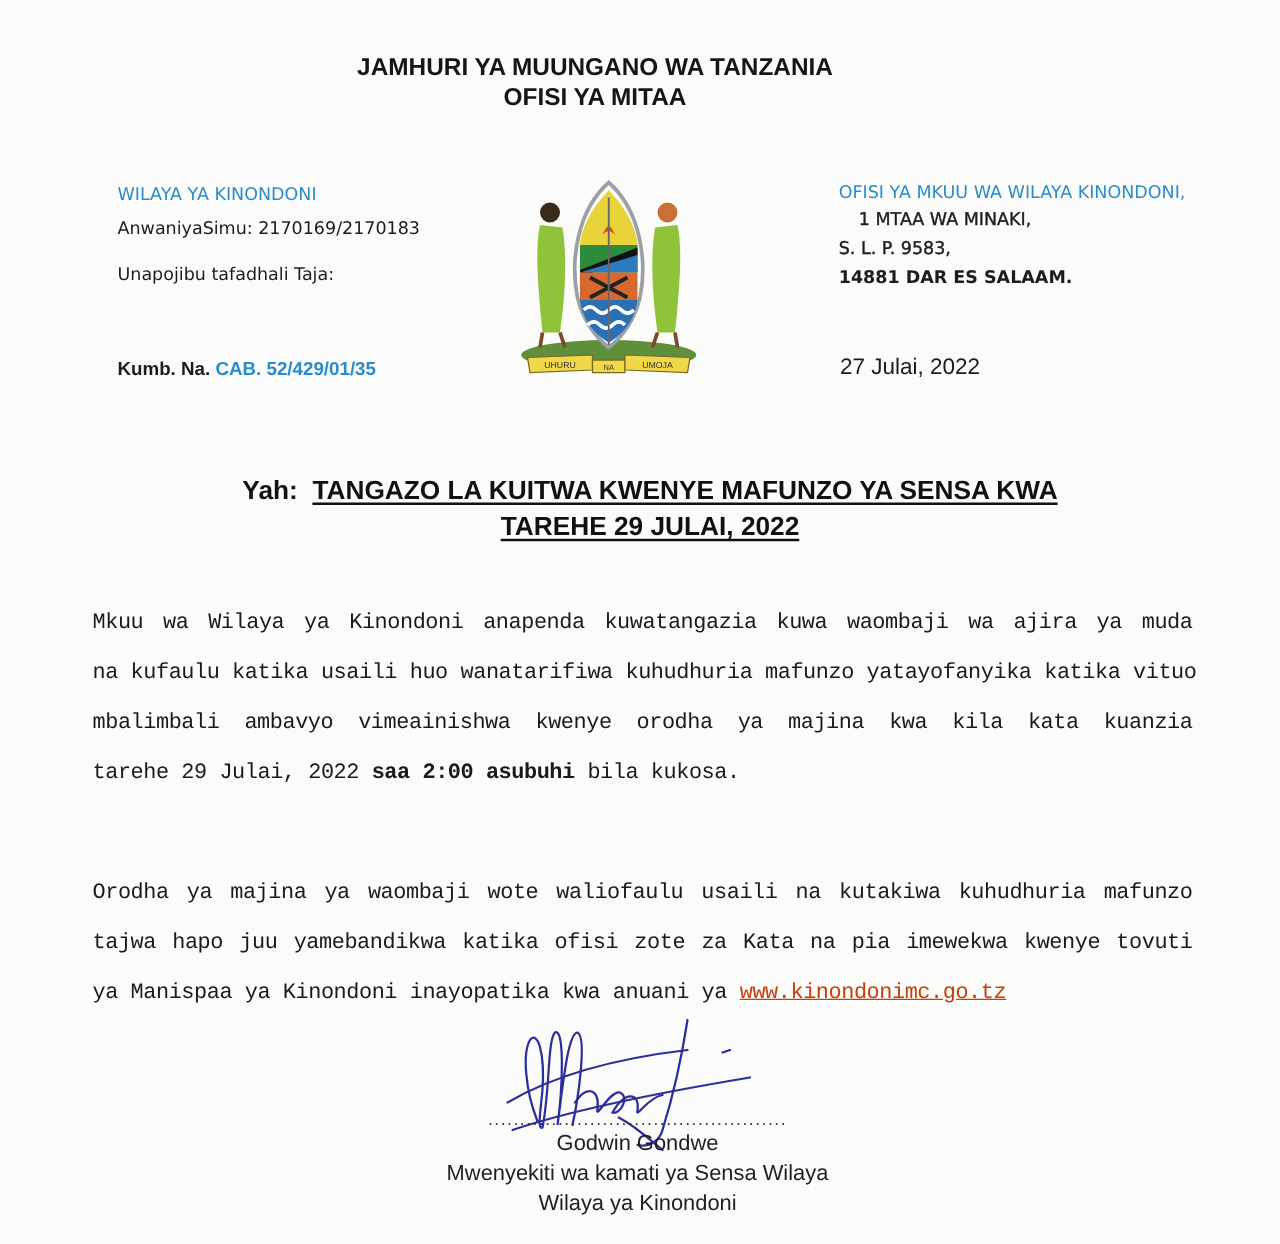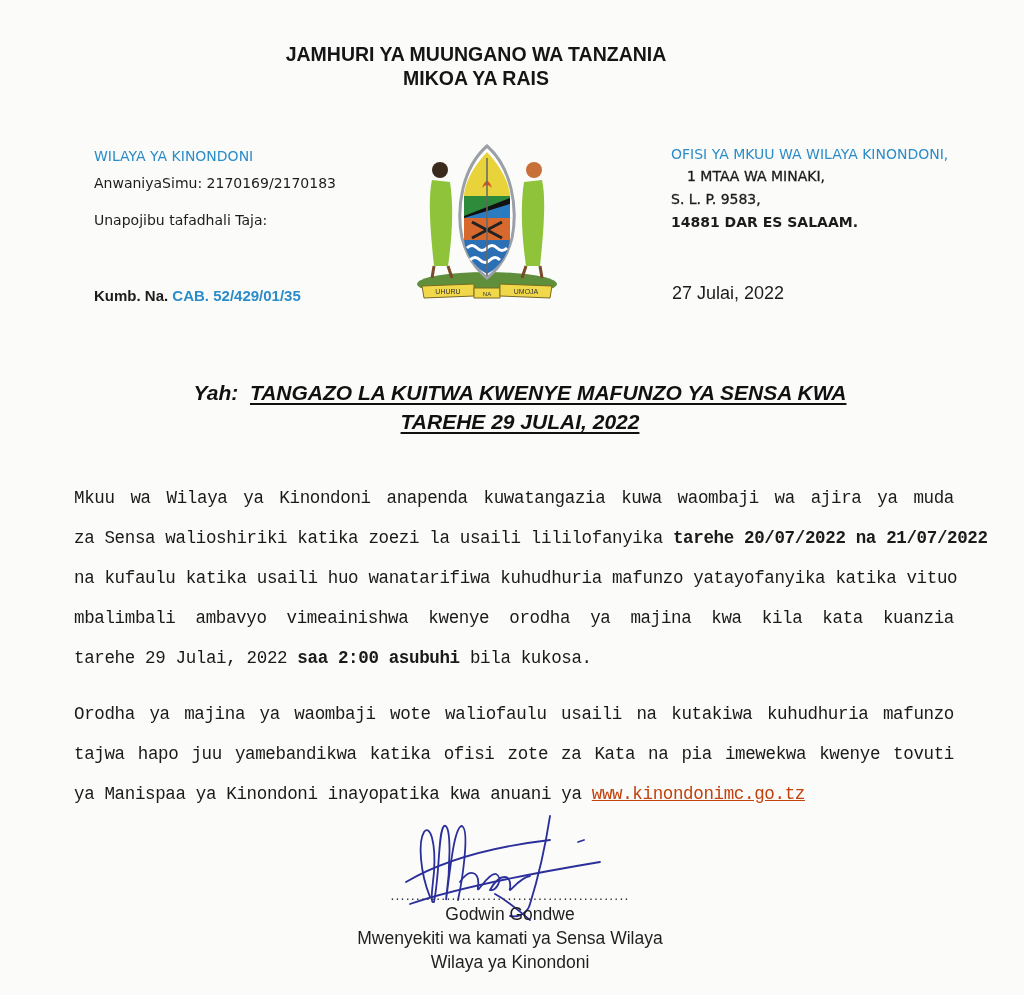--- a/index.html
+++ b/index.html
@@ -23,21 +23,20 @@
   .right-block .line { position: absolute; white-space: nowrap; }
   .bold { font-weight: bold; }
   .date { left: 672px; top: 283px; font-size: 18px; font-family: "Liberation Sans", sans-serif; }
   .ref { left: 94px; top: 287px; font-size: 15px; font-weight: bold; font-family: "Liberation Sans", sans-serif; white-space: nowrap; }
   .emblem { left: 412px; top: 138px; width: 150px; height: 162px; }
   .subject {
     left: 80px; width: 880px; top: 378px;
     text-align: center; font-weight: bold; font-size: 21px; line-height: 29px;
     color: #111;
     font-family: "Liberation Sans", sans-serif;
-    font-style: italic;
   }
   .subject .ul { text-decoration: underline; text-decoration-thickness: 2px; text-underline-offset: 3px; }
   .para {
     left: 74px; width: 880px;
     font-size: 17.5px; line-height: 40px; text-align: justify;
     font-family: Liberation Mono, monospace; color: #1a1a1a;
     letter-spacing: -0.35px;
   }
   .para .ln { display: block; white-space: nowrap; text-align-last: justify; }
   .para .ln.last { text-align-last: left; }
@@ -48,21 +47,21 @@
     font-family: "Liberation Sans", sans-serif; color: #1f1f1f;
   }
   .dots { font-size: 14px; letter-spacing: 1.2px; line-height: 14px; color: #333; }
   .signature { left: 400px; top: 812px; width: 210px; height: 110px; }
 </style>
 </head>
 <body>
 
 <div class="abs header">
   <div>JAMHURI YA MUUNGANO WA TANZANIA</div>
-  <div>MIKOA YA RAIS</div>
+  <div>OFISI YA MITAA</div>
 </div>
 
 <div class="abs left-block">
   <div class="line blue" style="top:0;">WILAYA YA KINONDONI</div>
   <div class="line" style="top:27px;">AnwaniyaSimu: 2170169/2170183</div>
   <div class="line" style="top:64px;">Unapojibu tafadhali Taja:</div>
 </div>
 <div class="abs ref">
   <span>Kumb. Na.</span>
   <span class="blue">CAB. 52/429/01/35</span>
@@ -114,21 +113,20 @@
 <div class="abs subject">
   <div>
     <span>Yah:</span>&nbsp;
     <span class="ul">TANGAZO LA KUITWA KWENYE MAFUNZO YA SENSA KWA</span>
   </div>
   <div><span class="ul">TAREHE 29 JULAI, 2022</span></div>
 </div>
 
 <div class="abs para" style="top:478px;">
   <span class="ln">Mkuu wa Wilaya ya Kinondoni anapenda kuwatangazia kuwa waombaji wa ajira ya muda</span>
-  <span class="ln"><span>za Sensa walioshiriki katika zoezi la usaili lililofanyika </span><b>tarehe 20/07/2022 na 21/07/2022</b></span>
   <span class="ln">na kufaulu katika usaili huo wanatarifiwa kuhudhuria mafunzo yatayofanyika katika vituo</span>
   <span class="ln">mbalimbali ambavyo vimeainishwa kwenye orodha ya majina kwa kila kata kuanzia</span>
   <span class="ln last"><span>tarehe 29 Julai, 2022 </span><b>saa 2:00 asubuhi</b><span> bila kukosa.</span></span>
 </div>
 
 <div class="abs para" style="top:694px;">
   <span class="ln">Orodha ya majina ya waombaji wote waliofaulu usaili na kutakiwa kuhudhuria mafunzo</span>
   <span class="ln">tajwa hapo juu yamebandikwa katika ofisi zote za Kata na pia imewekwa kwenye tovuti</span>
   <span class="ln last"><span>ya Manispaa ya Kinondoni inayopatika kwa anuani ya </span><a class="link">www.kinondonimc.go.tz</a></span>
 </div>

